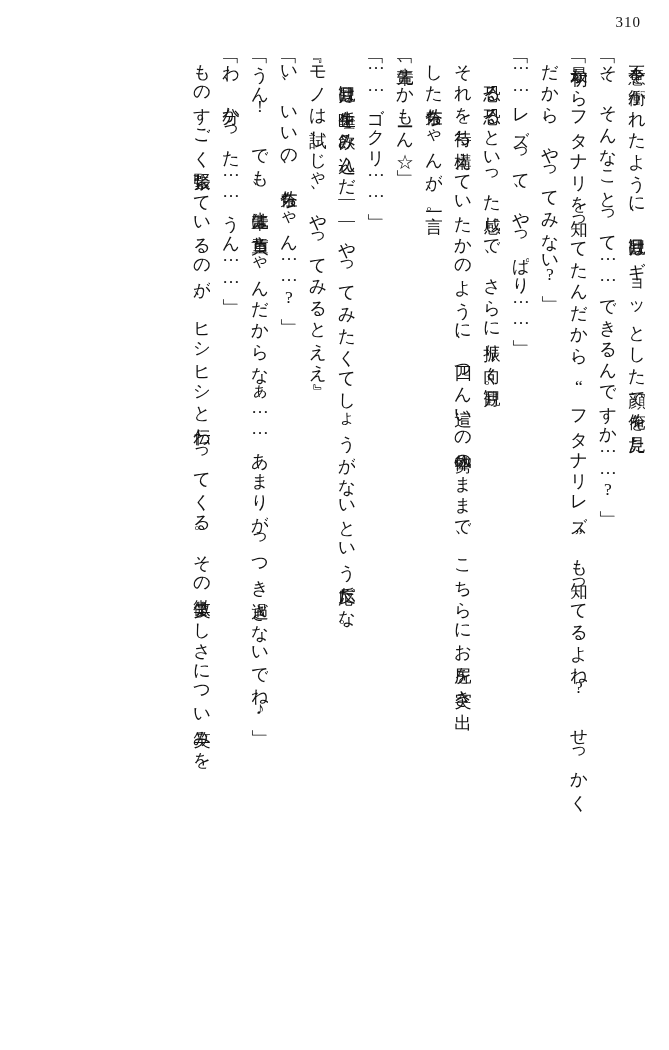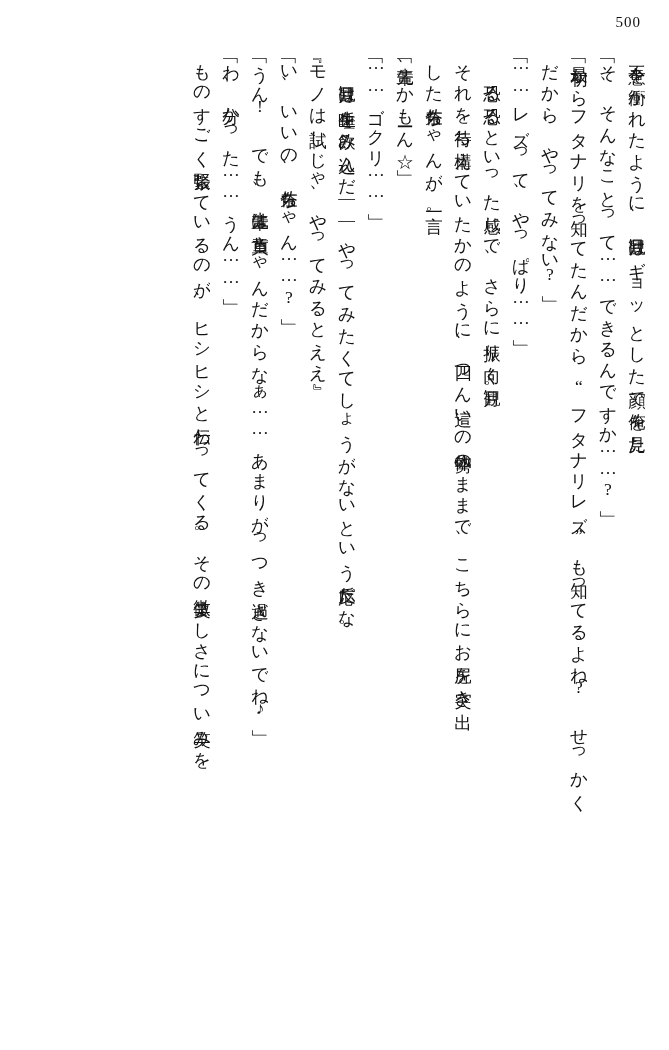--- a/index.html
+++ b/index.html
@@ -57,21 +57,21 @@
     padding: 0;
     margin: 0;
     overflow: hidden;
   }
   .vline.indent-1 { padding-top: 20px; }
 </style>
 </head>
 <body>
 
 <div class="page">
-  <div class="page-number">500</div>
+  <div class="page-number">310</div>
   <div class="text-body" id="body-text">
       <div class="vline">不意を衝かれたように、観月はギョッとした顔で俺を見た。</div>
       <div class="vline">「そ、そんなことって……できるんですか……?」</div>
       <div class="vline">「最初からフタナリを知ってたんだから、“フタナリレズ”も知ってるよね?　せっかく</div>
       <div class="vline">だから、やってみない?」</div>
       <div class="vline">「……レズって、やっぱり……」</div>
       <div class="vline indent-1">恐る恐るといった感じで、さらに振り向く観月。</div>
       <div class="vline">それを待ち構えていたかのように、四つん這いの体勢のままで、こちらにお尻を突き出</div>
       <div class="vline">した佐奈ちゃんが、一言。</div>
       <div class="vline">「先輩、かもーん☆」</div>

